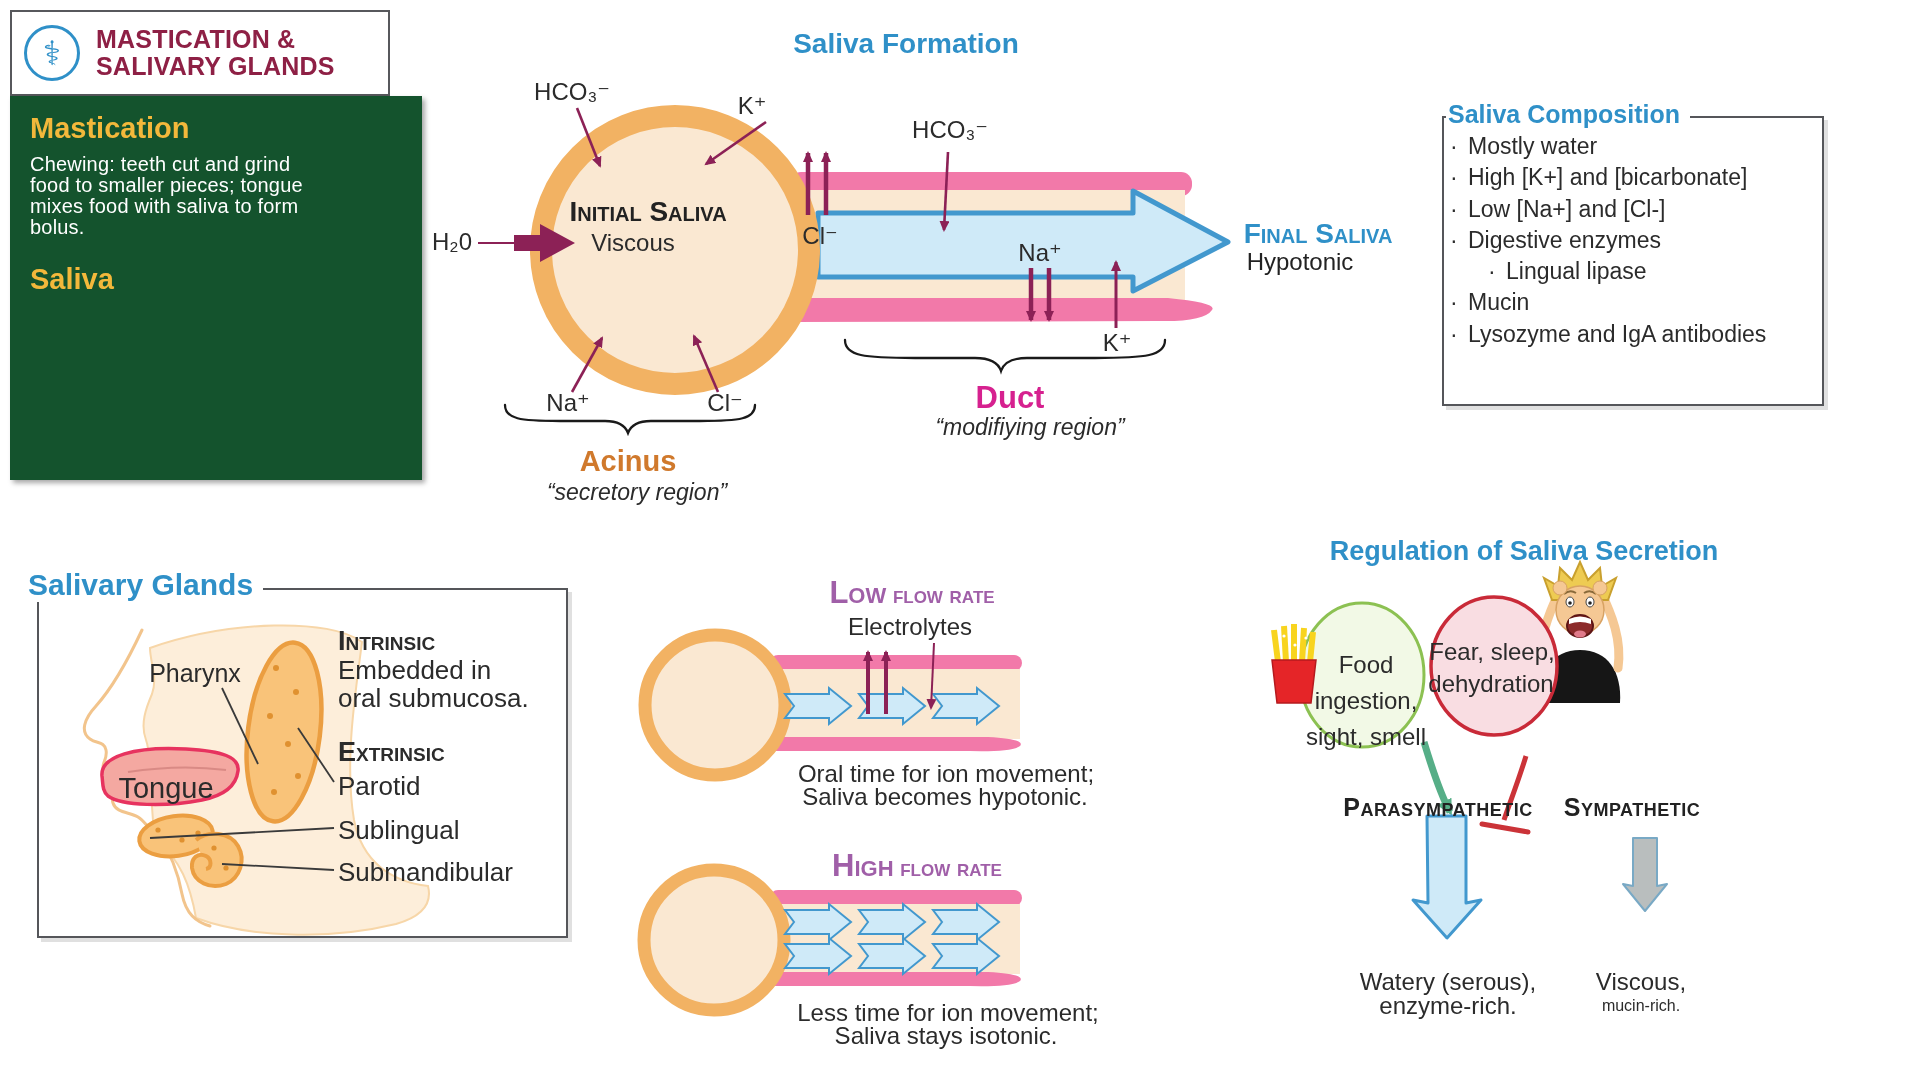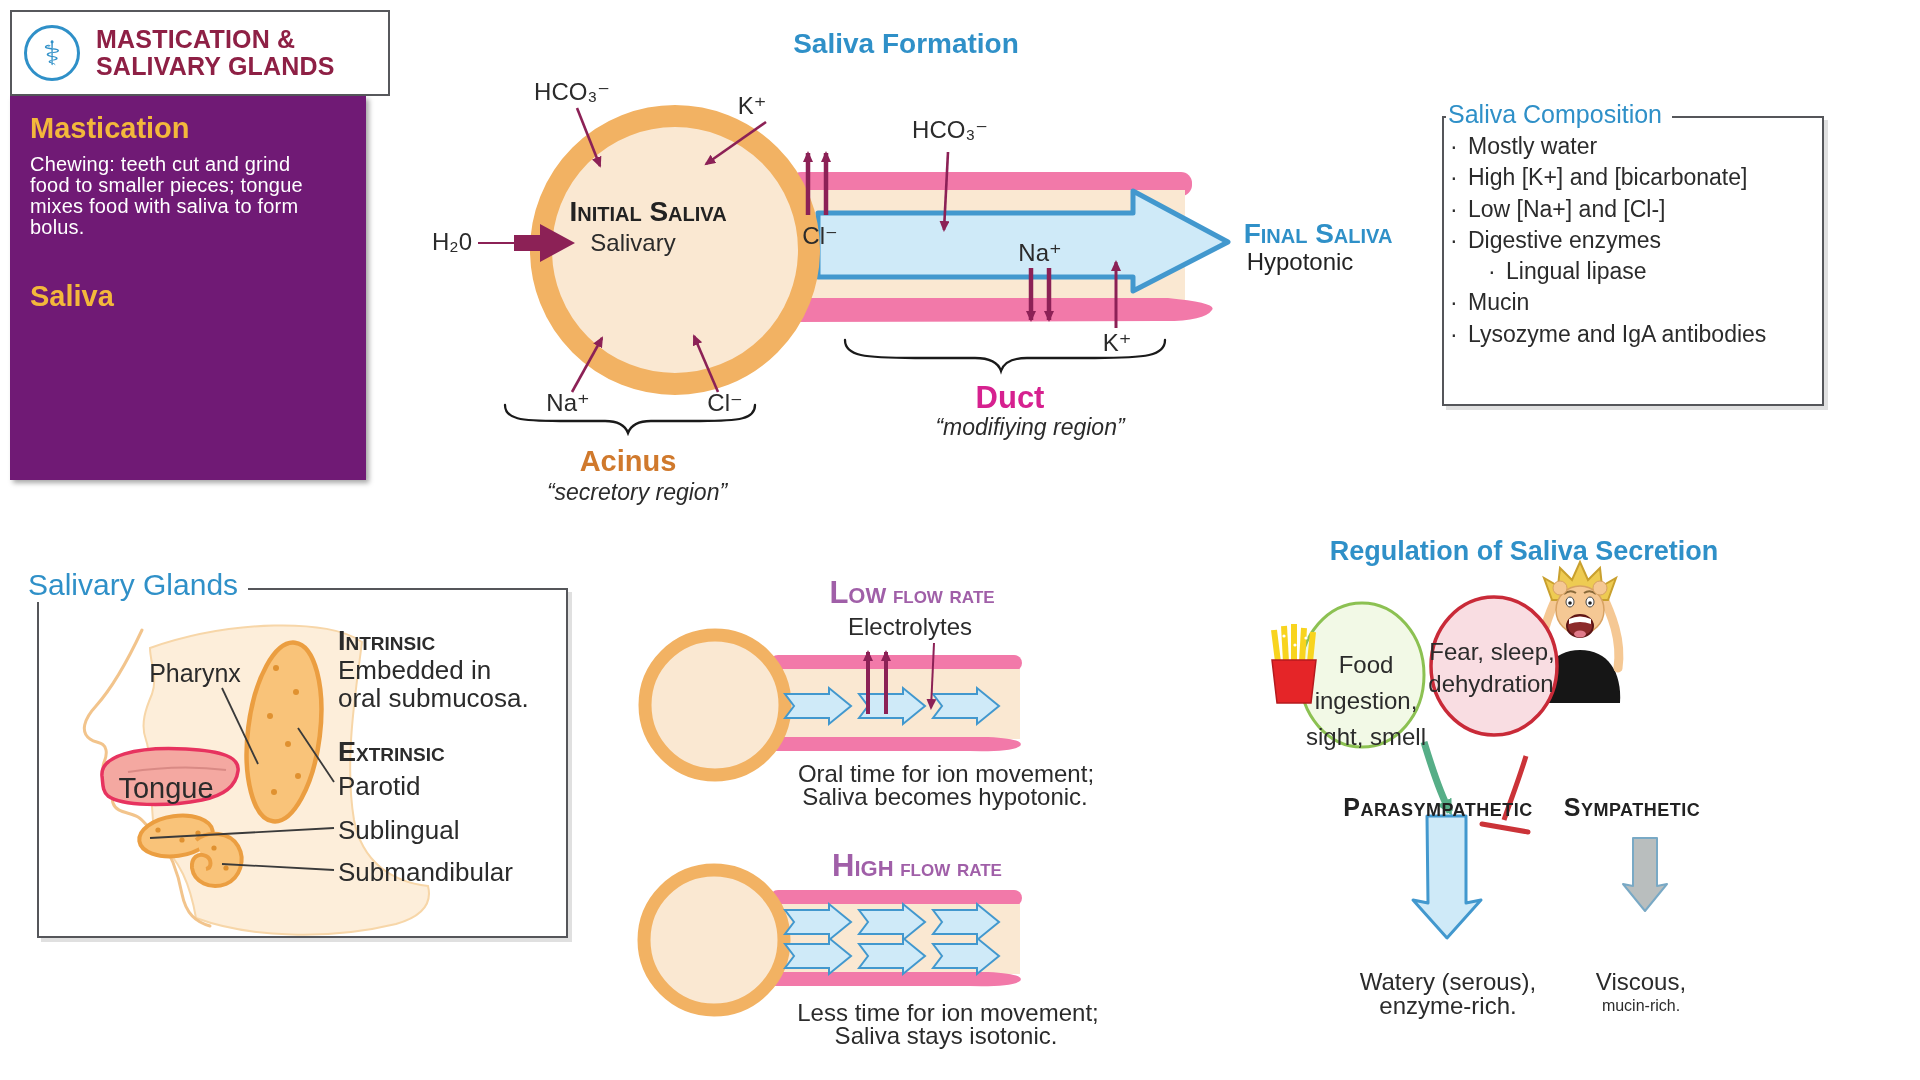--- a/index.html
+++ b/index.html
@@ -17,34 +17,34 @@
 
   
   .hdr{position:absolute;left:10px;top:10px;width:380px;height:86px;background:#fff;
        border:2px solid #57585c;box-sizing:border-box;display:flex;align-items:center;
        gap:16px;padding:0 12px;z-index:3}
   .logo{width:50px;height:50px;border:3px solid #2f90c8;border-radius:50%;flex:0 0 auto;
         display:flex;align-items:center;justify-content:center;font-size:34px;color:#2f90c8}
   .hdr-title{font-size:25px;font-weight:800;color:#8e2045;line-height:27px;letter-spacing:.2px}
 
   
-  .panel{position:absolute;left:10px;top:96px;width:356px;height:384px;background:#701a75;
+  .panel{position:absolute;left:10px;top:96px;width:412px;height:384px;background:#14532d;
          box-sizing:border-box;padding:16px 20px;box-shadow:3px 3px 5px rgba(0,0,0,.35);
          color:#fff;z-index:3}
   .panel h2{margin:0;font-size:29px;color:#f3b83b;font-weight:800}
   .panel p{margin:9px 0 0;font-size:20px;line-height:21px;width:302px;letter-spacing:.2px}
-  .panel .sal{margin-top:42px}
+  .panel .sal{margin-top:25px}
   .blist{list-style:none;margin:9px 0 0;padding:0;font-size:20px;width:338px}
   .blist li{line-height:24px;padding-left:20px;position:relative}
   .blist li::before{content:"·";position:absolute;left:3px}
 
   
   .obox{position:absolute;border:2px solid #55565a;box-shadow:4px 4px 0 rgba(0,0,0,.12);
         box-sizing:border-box;z-index:2;background:transparent}
-  .boxtitle{position:absolute;background:#fff;padding:0 10px 0 2px;font-weight:400;
+  .boxtitle{position:absolute;background:#fff;padding:0 10px 0 2px;font-weight:700;
             color:#2f90c8;white-space:nowrap;z-index:3}
 
   
   .clist{position:absolute;left:1448px;top:131px;width:372px;font-size:23px;z-index:3;color:#2b2b2b}
   .crow{line-height:31.3px;white-space:nowrap;position:relative;padding-left:20px}
   .crow::before{content:"·";position:absolute;left:2px}
   .crow.l2{padding-left:58px}
   .crow.l2::before{left:40px}
 
   
@@ -215,21 +215,21 @@
     <h2>Mastication</h2>
     <p>Chewing: teeth cut and grind food to smaller pieces; tongue mixes food with saliva to form bolus.</p>
     <h2 class="sal">Saliva</h2>
   </div>
 
   <div class="lbl c-blue b8" style="left:906px;top:44px;font-size:28px">Saliva Formation</div>
   <div class="lbl" style="left:572px;top:92px;font-size:24px">HCO₃⁻</div>
   <div class="lbl" style="left:752px;top:106px;font-size:24px">K⁺</div>
   <div class="lbl" style="left:452px;top:242px;font-size:24px">H₂0</div>
   <div class="lbl sc b6 c-dark" style="left:648px;top:212px;font-size:28px">Initial Saliva</div>
-  <div class="lbl" style="left:633px;top:243px;font-size:24px">Salivary</div>
+  <div class="lbl" style="left:633px;top:243px;font-size:24px">Viscous</div>
   <div class="lbl" style="left:820px;top:236px;font-size:24px">Cl⁻</div>
   <div class="lbl" style="left:950px;top:130px;font-size:24px">HCO₃⁻</div>
   <div class="lbl" style="left:1040px;top:253px;font-size:24px">Na⁺</div>
   <div class="lbl" style="left:1117px;top:343px;font-size:24px">K⁺</div>
   <div class="lbl sc b6 c-blue" style="left:1318px;top:234px;font-size:28px">Final Saliva</div>
   <div class="lbl c-dark" style="left:1300px;top:262px;font-size:24px">Hypotonic</div>
   <div class="lbl" style="left:568px;top:403px;font-size:24px">Na⁺</div>
   <div class="lbl" style="left:725px;top:403px;font-size:24px">Cl⁻</div>
   <div class="lbl c-mag b6" style="left:1010px;top:398px;font-size:31px">Duct</div>
   <div class="lbl it" style="left:1030px;top:427px;font-size:23px">“modifiying region”</div>

